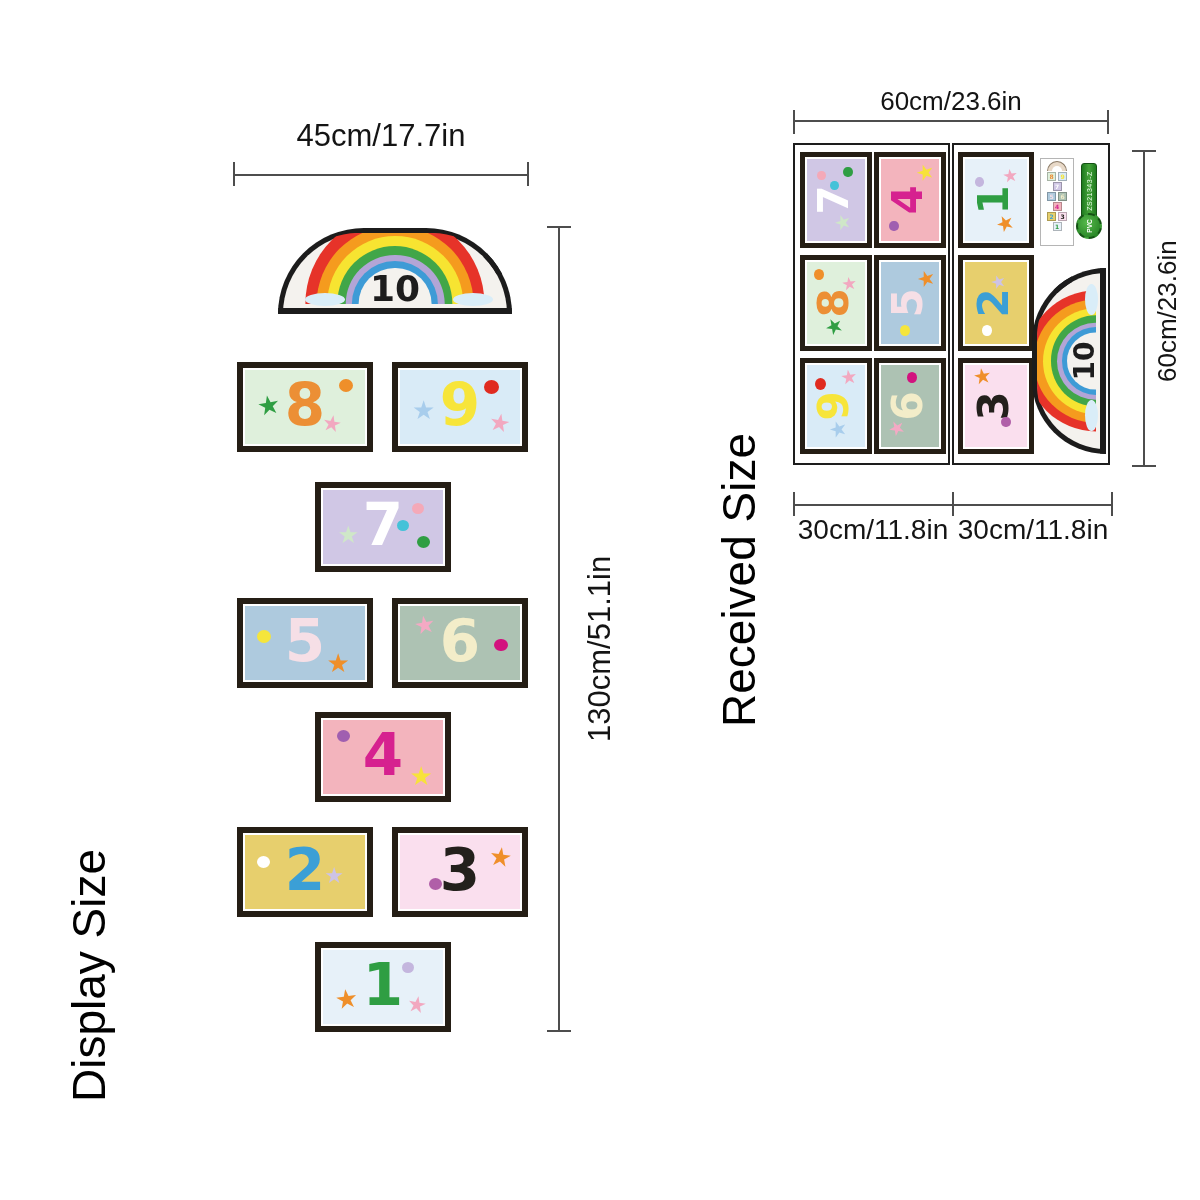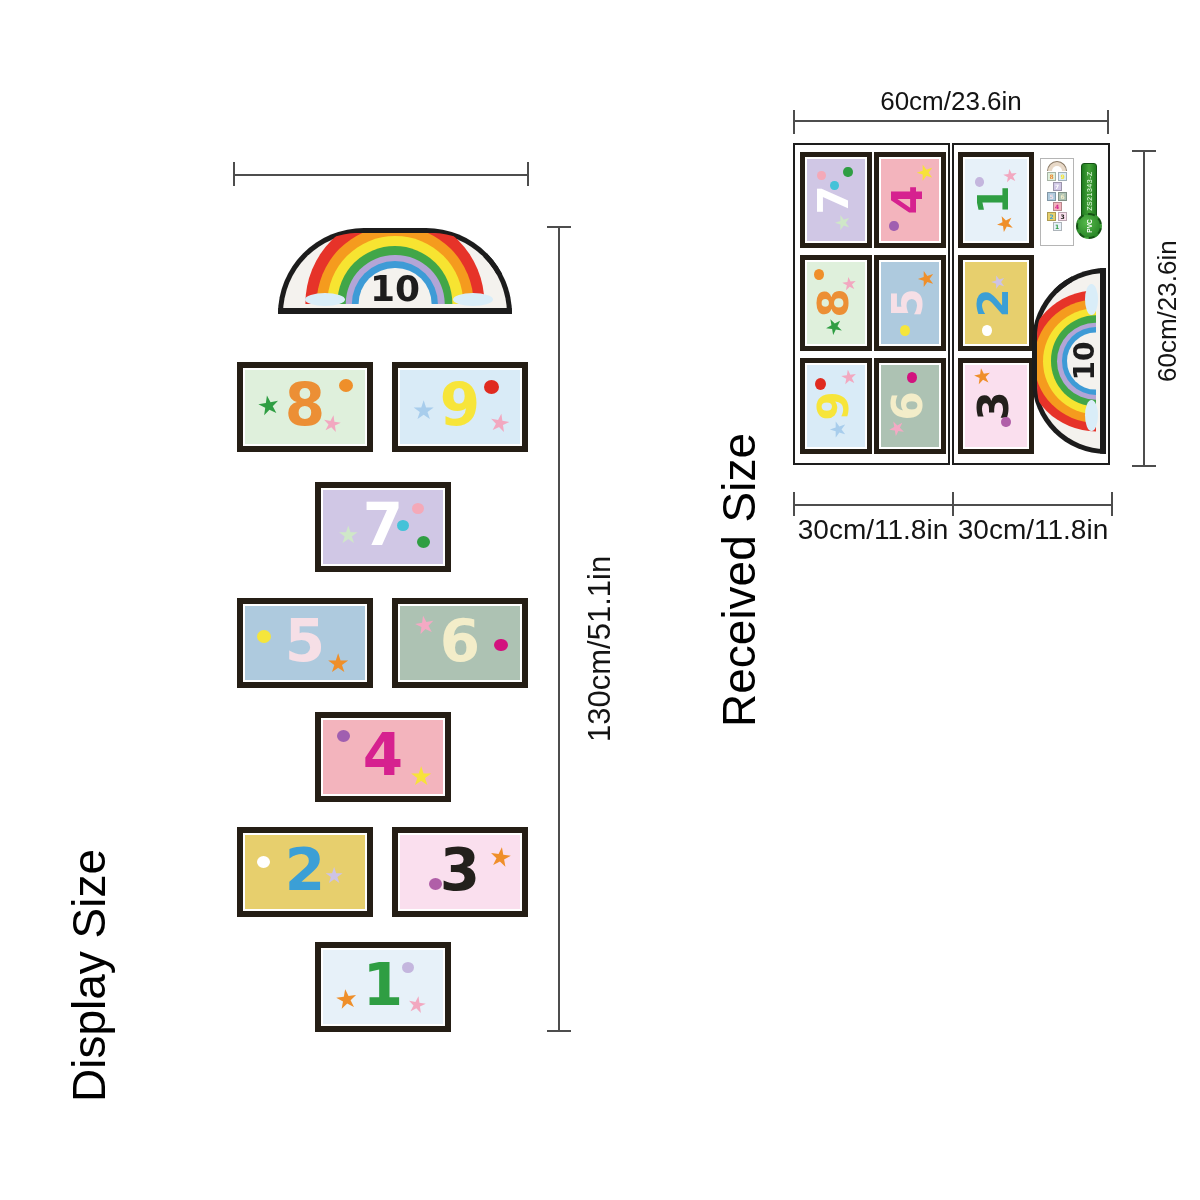--- a/index.html
+++ b/index.html
@@ -66,20 +66,21 @@
   .tag-badge span{position:absolute;left:50%;top:50%;transform:translate(-50%,-50%) rotate(-90deg);
              font-size:6.5px;font-weight:700;color:#fff;}
 </style>
 </head>
 <body>
 
 <div id="canvas">
 
   <div class="vlabel big" style="left:62px;top:1102px;">Display Size</div>
 
+  <div class="size-label" style="left:233px;top:118px;width:296px;">45cm/17.7in</div>
   <div class="dim-h" style="left:233px;top:174px;width:296px;"></div>
   <div class="tick-v" style="left:233px;top:162px;"></div>
   <div class="tick-v" style="left:527px;top:162px;"></div>
 
   <div class="dim-v" style="left:558px;top:226px;height:804px;"></div>
   <div class="tick-h" style="left:547px;top:226px;"></div>
   <div class="tick-h" style="left:547px;top:1030px;"></div>
   <div class="vlabel" style="left:582px;top:742px;">130cm/51.1in</div>
 
   <div id="display-rainbow-slot">

